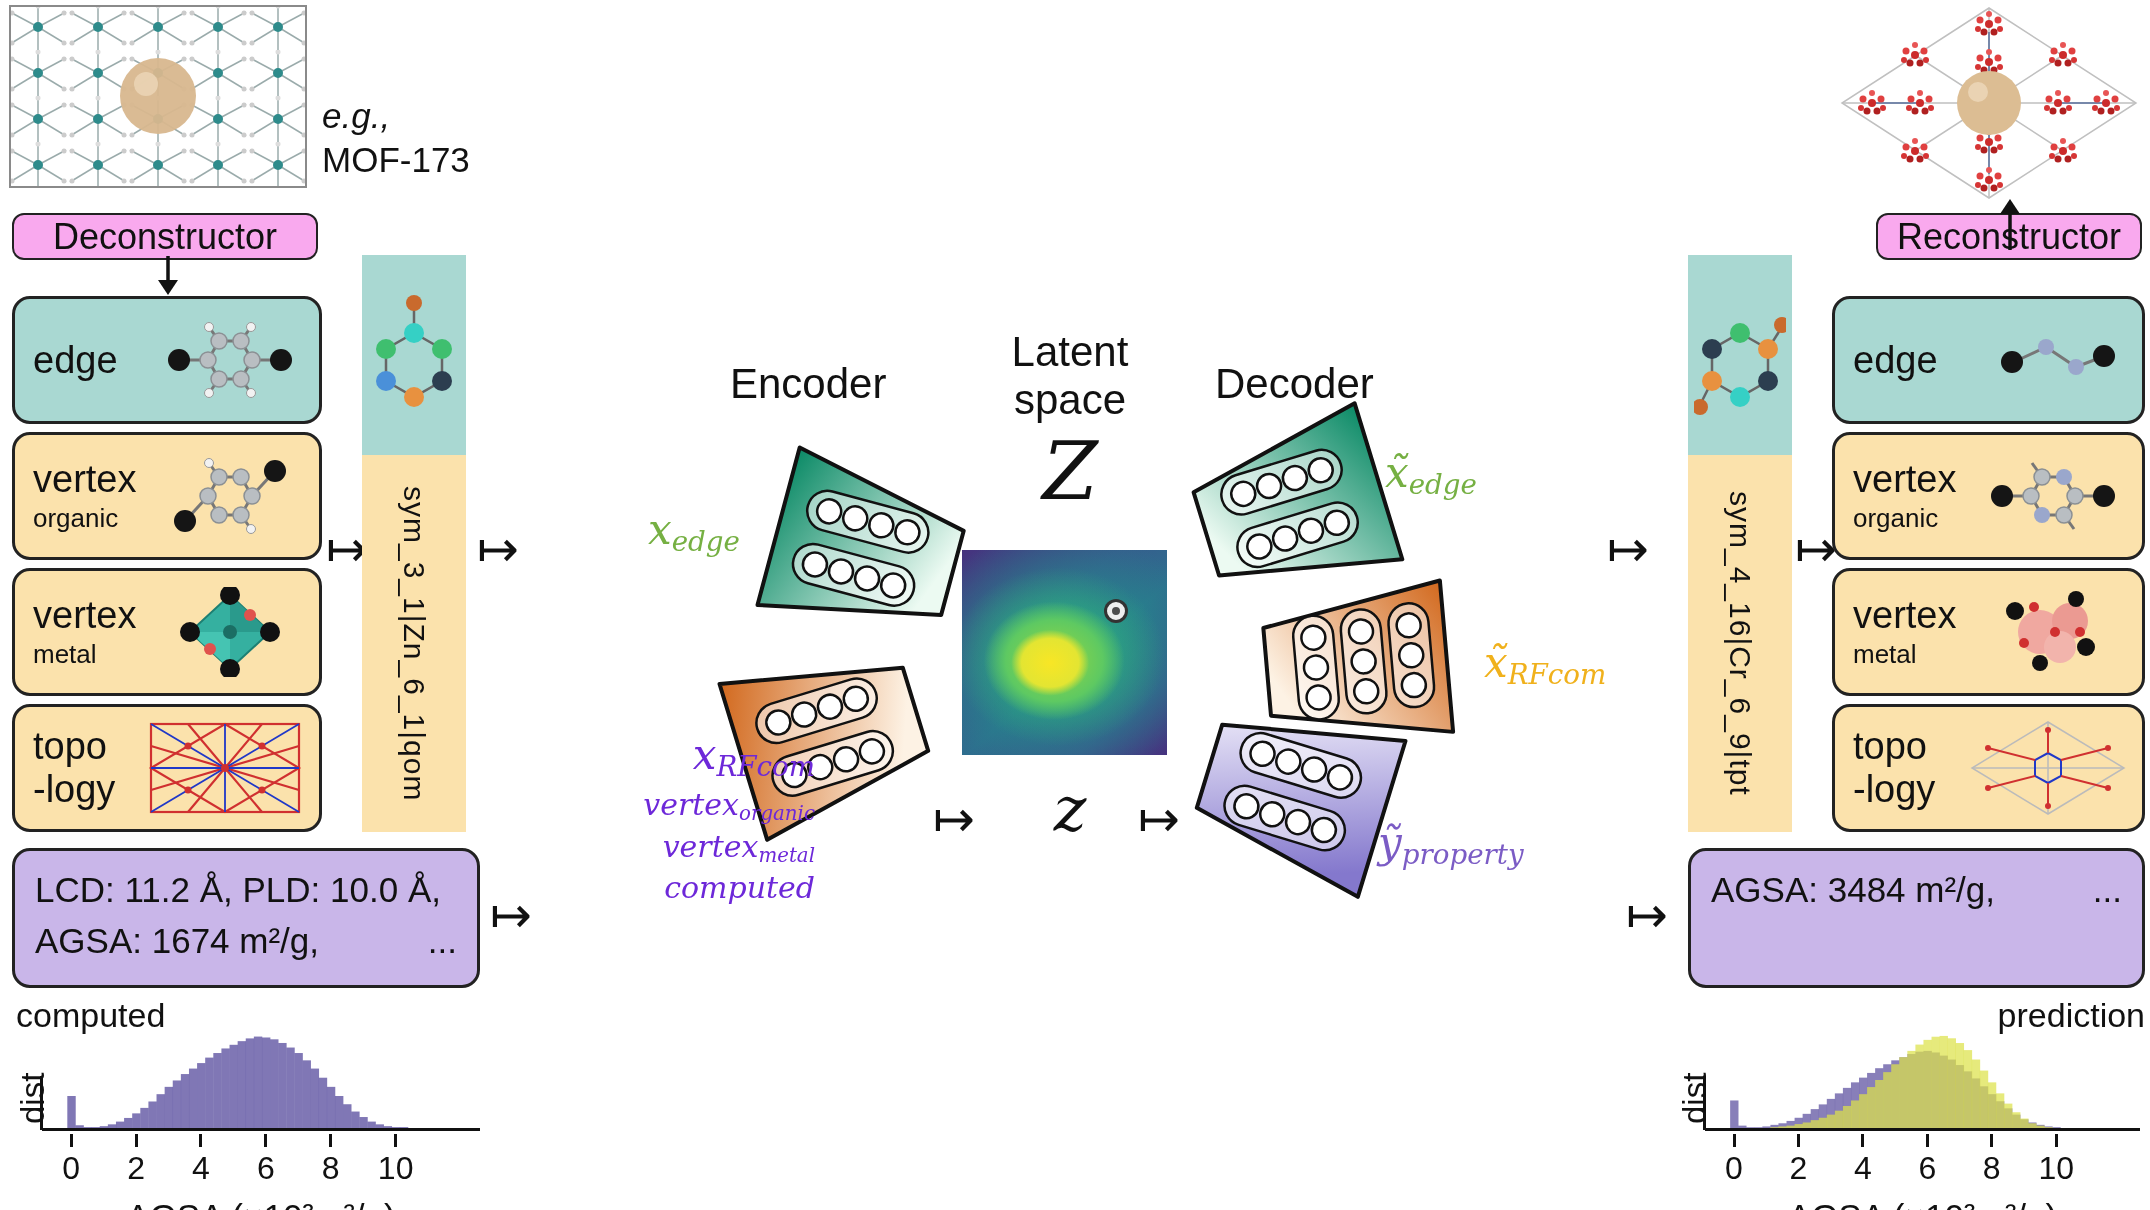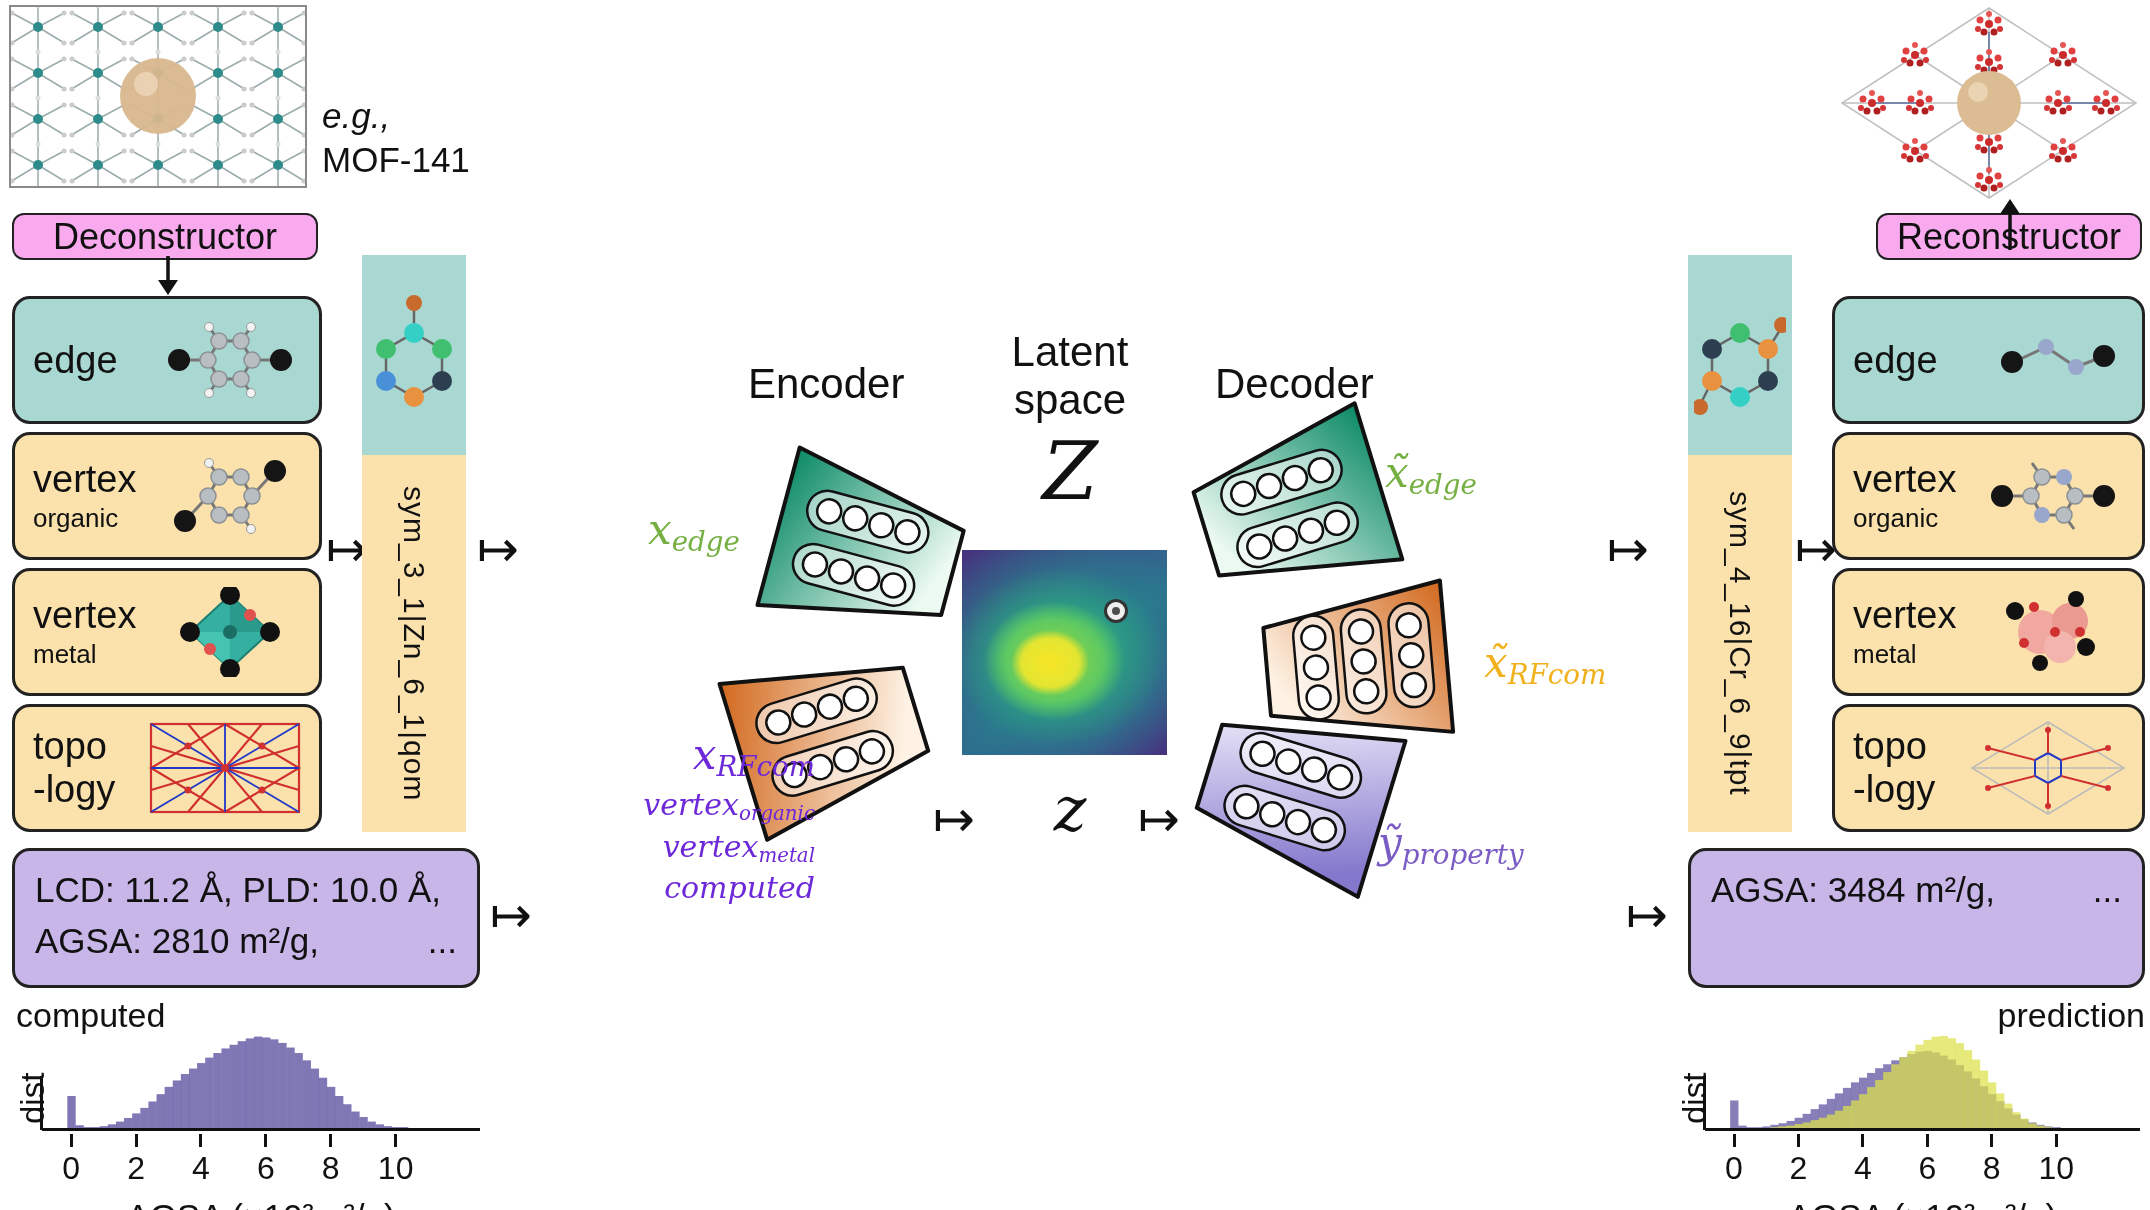--- a/index.html
+++ b/index.html
@@ -110,21 +110,21 @@
       </pattern>
     </defs>
     <rect x="2" y="2" width="296" height="181" fill="url(#mofp)" stroke="#8a8a8a" stroke-width="2"></rect>
     <circle cx="150" cy="92" r="38" fill="#d8b78e" opacity="0.95"></circle>
     <circle cx="138" cy="80" r="12" fill="#ecd7b8" opacity="0.8"></circle>
   </svg>
 </div>
 
 <div class="example" style="left:322px;top:78px;">
   <div class="italic">e.g.,</div>
-  <div>MOF-141</div>
+  <div>MOF-173</div>
 </div>
 
 <div class="pink-box" style="left:12px;top:213px;width:306px;height:47px;">
   <span>Deconstructor</span>
 </div>
 
 <div class="abs" style="left:150px;top:256px;">
   <svg width="36" height="40" viewBox="0 0 36 40">
       <line x1="18" y1="0" x2="18" y2="26" stroke="#111" stroke-width="3.5"></line>
       <path d="M18,39 L8,24 L28,24 Z" fill="#111"></path>
@@ -256,21 +256,21 @@
   <div class="yellowpart" style="width:104px;height:377px;">
     <div class="vcode">sym_3_1|Zn_6_1|qom</div>
   </div>
 </div>
 
 <span class="mapsto" style="left:477px;top:520px;">↦</span>
 
 <div class="box purple-box" style="left:12px;top:848px;width:468px;height:140px;">
   <div>LCD: 11.2 Å, PLD: 10.0 Å,</div>
   <div class="propline">
-    <span>AGSA: 2810 m²/g,</span>
+    <span>AGSA: 1674 m²/g,</span>
     <span>...</span>
   </div>
 </div>
 
 <span class="mapsto" style="left:490px;top:886px;">↦</span>
 
 <div class="caption" style="left:16px;top:996px;">computed</div>
 
 <div class="hist" style="left:42px;top:1030px;width:438px;height:101px;">
   <div class="yaxis"></div>
@@ -328,21 +328,21 @@
     <div class="tickmark" style="left: 222.367px;"></div>
     <div class="ticklabel" style="left: 201.867px;">6</div>
     <div class="tickmark" style="left: 287.256px;"></div>
     <div class="ticklabel" style="left: 266.756px;">8</div>
     <div class="tickmark" style="left: 352.144px;"></div>
     <div class="ticklabel" style="left: 331.644px;">10</div>
   </div>
 <div class="ylabel" style="left:14px;top:1124px;">dist</div>
 <div class="xlabel" style="left:42px;top:1168px;width:438px;">AGSA (×10³m²/g)</div>
 
-<div class="heading" style="left:748px;top:360px;">Encoder</div>
+<div class="heading" style="left:730px;top:360px;">Encoder</div>
 <div class="heading" style="left:985px;top:328px;width:170px;text-align:center;">
   <div>Latent</div>
   <div>space</div>
 </div>
 <div class="heading serifit" style="left:1025px;top:425px;width:90px;text-align:center;font-size:80px;">Z</div>
 <div class="heading" style="left:1215px;top:360px;">Decoder</div>
 
 <div class="trap" style="left:770px;top:462px;transform:rotate(15deg);">
   <svg width="190" height="175" viewBox="0 0 190 175">
     <path d="M5,6 L185,44 L185,131 L5,169 Z" fill="url(#gGreen)" stroke="#111" stroke-width="4" stroke-linejoin="round"></path>

